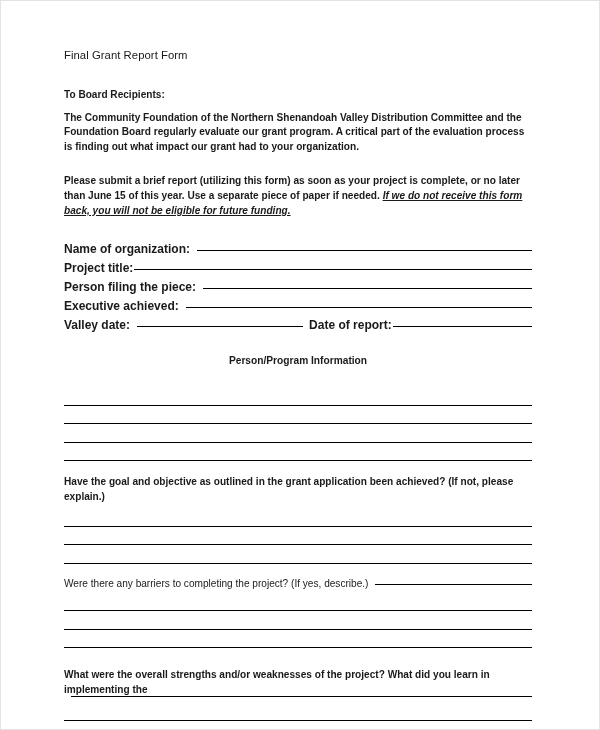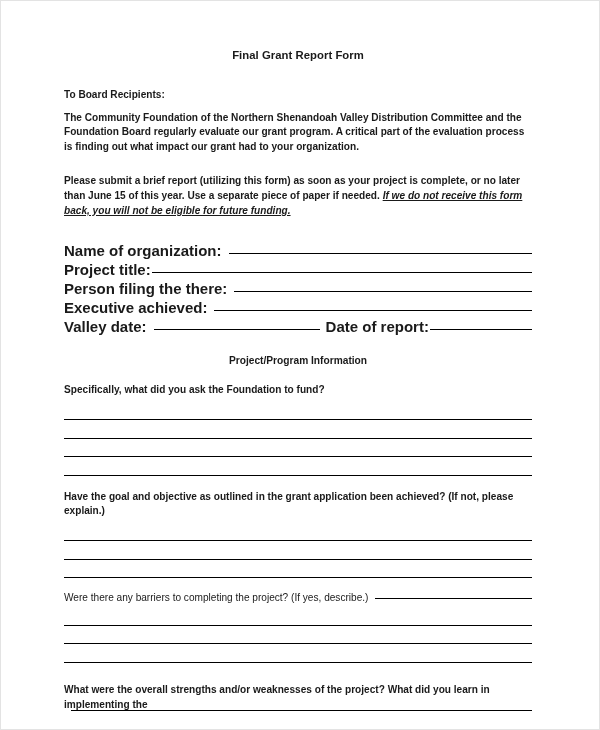--- a/index.html
+++ b/index.html
@@ -26,22 +26,21 @@
   }
 
   .doc-body {
     position: absolute;
     left: 63px;
     top: 0;
     width: 468px;
   }
 
   .doc-title {
-    text-align: center;
-    font-weight: bold;
+    font-weight: normal;
     font-size: 11.3px;
     letter-spacing: 0.05px;
     margin-top: 47px;
     margin-bottom: 16px;
     line-height: 14px;
   }
 
   .para {
     font-size: 10.1px;
     line-height: 14.6px;
@@ -63,21 +62,21 @@
   
   .fields {
     margin-top: 24px;
   }
   .field-row {
     display: flex;
     align-items: baseline;
     height: 19px;
   }
   .field-label {
-    font-size: 15px;
+    font-size: 12px;
     font-weight: bold;
     white-space: pre;
     flex: 0 0 auto;
   }
   .field-rule {
     flex: 1 1 auto;
     border-bottom: 1.4px solid #000000;
     height: 0;
     position: relative;
     top: -2px;
@@ -161,43 +160,42 @@
         <span class="field-label">Name of organization:</span>
         <span class="field-rule gap-before"></span>
       </div>
 
       <div class="field-row">
         <span class="field-label">Project title:</span>
         <span class="field-rule no-gap"></span>
       </div>
 
       <div class="field-row">
-        <span class="field-label">Person filing the there:</span>
+        <span class="field-label">Person filing the piece:</span>
         <span class="field-rule gap-before"></span>
       </div>
 
       <div class="field-row">
         <span class="field-label">Executive achieved:</span>
         <span class="field-rule gap-before"></span>
       </div>
 
       <div class="field-row">
         <span class="field-label">Valley date:</span>
         <span class="field-rule fixed-grant"></span>
         <span class="field-spacer"></span>
         <span class="field-label">Date of report:</span>
         <span class="field-rule no-gap"></span>
       </div>
 
     </div>
 
-    <div class="section-heading">Project/Program Information</div>
+    <div class="section-heading">Person/Program Information</div>
 
     <div class="question-block q1">
-      <p class="question-text">Specifically, what did you ask the Foundation to fund?</p>
       <div class="answer-lines tight-top">
         <div class="answer-line"></div>
         <div class="answer-line"></div>
         <div class="answer-line"></div>
         <div class="answer-line"></div>
       </div>
     </div>
 
     <div class="question-block q2">
       <p class="question-text">Have the goal and objective as outlined in the grant application been achieved? (If not, please explain.)</p>

